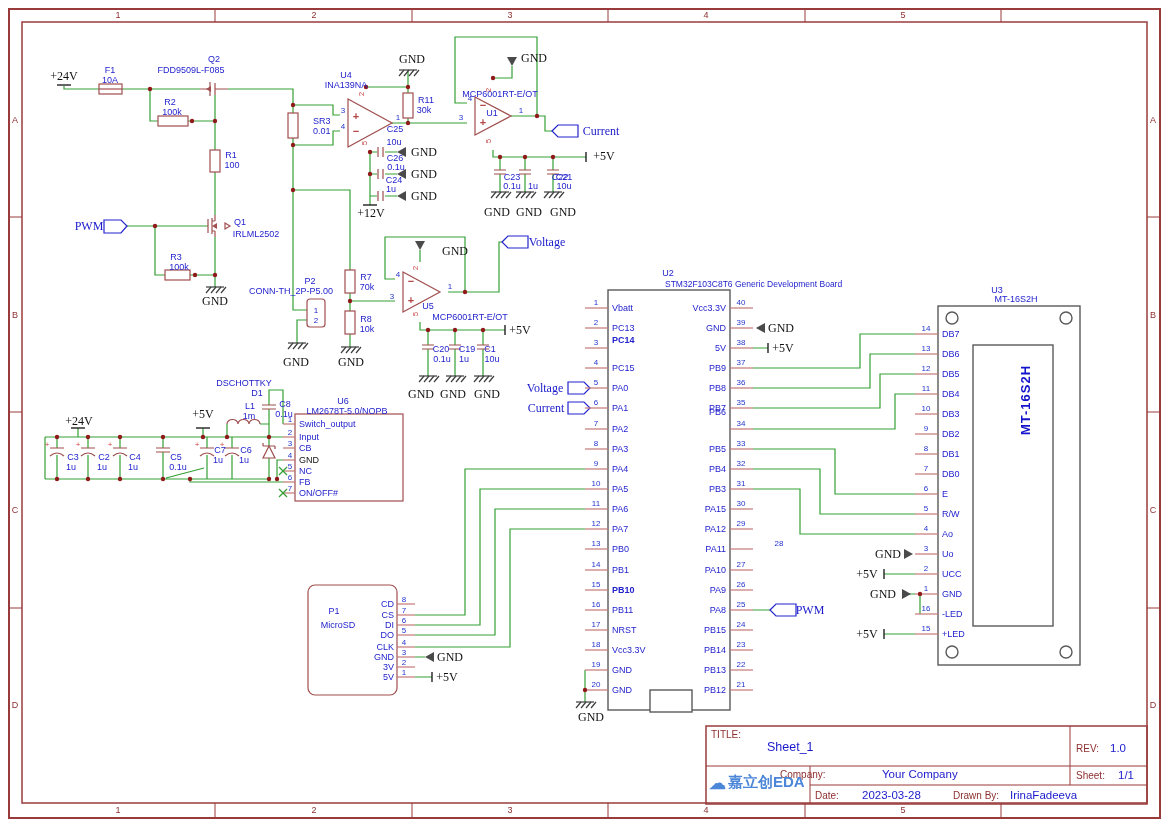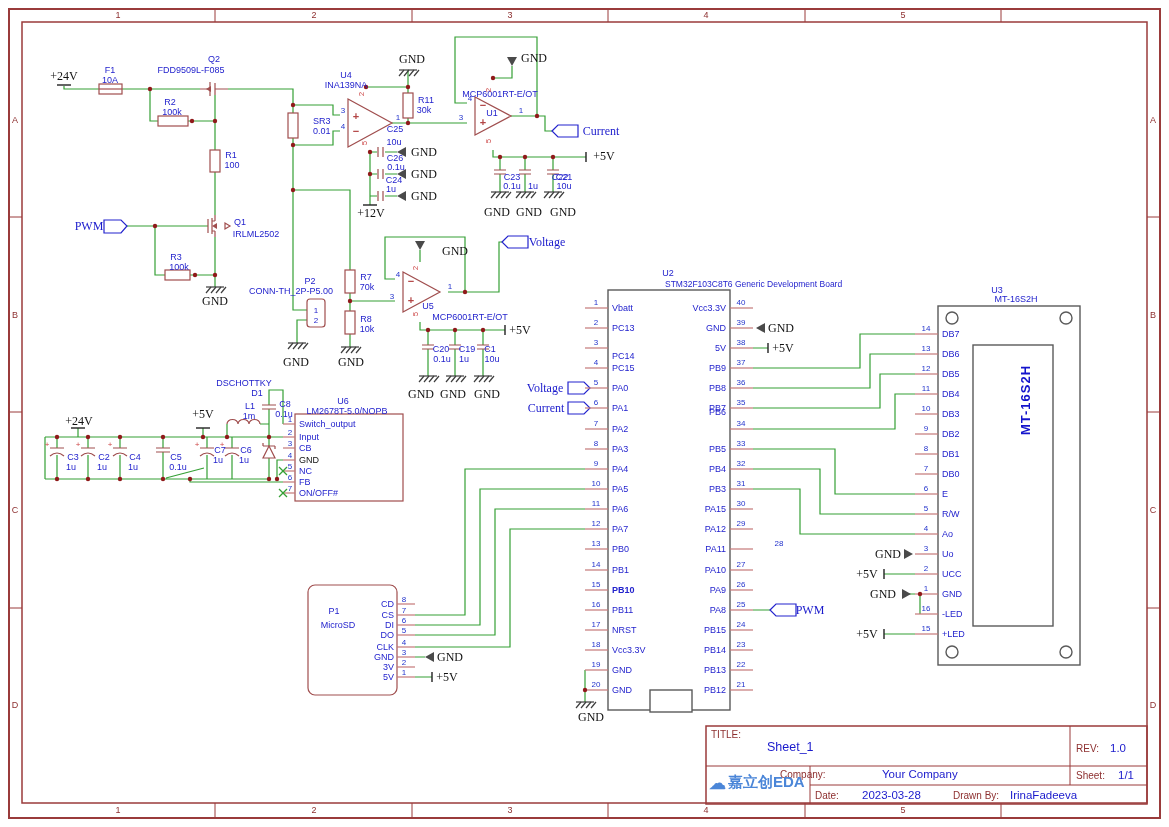--- a/index.html
+++ b/index.html
@@ -509,21 +509,21 @@
     <div class="lbl nf" style="left: 810px; top: 610px; transform: translate(-50%, -50%);">PWM</div>
     <div class="lbl k" style="left: 591px; top: 717px; transform: translate(-50%, -50%);">GND</div>
     <div class="lbl k" style="left: 888px; top: 554px; transform: translate(-50%, -50%);">GND</div>
     <div class="lbl k" style="left: 867px; top: 574px; transform: translate(-50%, -50%);">+5V</div>
     <div class="lbl k" style="left: 883px; top: 594px; transform: translate(-50%, -50%);">GND</div>
     <div class="lbl k" style="left: 867px; top: 634px; transform: translate(-50%, -50%);">+5V</div>
     <div class="lbl b" style="left: 612px; top: 308px; transform: translate(0px, -50%);">Vbatt</div>
     <div class="lbl pn" style="left: 596px; top: 302px; transform: translate(-50%, -50%);">1</div>
     <div class="lbl b" style="left: 612px; top: 328px; transform: translate(0px, -50%);">PC13</div>
     <div class="lbl pn" style="left: 596px; top: 322px; transform: translate(-50%, -50%);">2</div>
-    <div class="lbl b" style="left: 612px; top: 356px; transform: translate(0px, -50%);">PC14</div>
+    <div class="lbl b" style="left: 612px; top: 340px; transform: translate(0px, -50%); font-weight: bold;">PC14</div>
     <div class="lbl pn" style="left: 596px; top: 342px; transform: translate(-50%, -50%);">3</div>
     <div class="lbl b" style="left: 612px; top: 368px; transform: translate(0px, -50%); text-align: right;">PC15</div>
     <div class="lbl pn" style="left: 596px; top: 362px; transform: translate(-50%, -50%);">4</div>
     <div class="lbl b" style="left: 612px; top: 388px; transform: translate(0px, -50%);">PA0</div>
     <div class="lbl pn" style="left: 596px; top: 382px; transform: translate(-50%, -50%);">5</div>
     <div class="lbl b" style="left: 612px; top: 408px; transform: translate(0px, -50%);">PA1</div>
     <div class="lbl pn" style="left: 596px; top: 402px; transform: translate(-50%, -50%);">6</div>
     <div class="lbl b" style="left: 612px; top: 429px; transform: translate(0px, -50%);">PA2</div>
     <div class="lbl pn" style="left: 596px; top: 423px; transform: translate(-50%, -50%);">7</div>
     <div class="lbl b" style="left: 612px; top: 449px; transform: translate(0px, -50%);">PA3</div>

